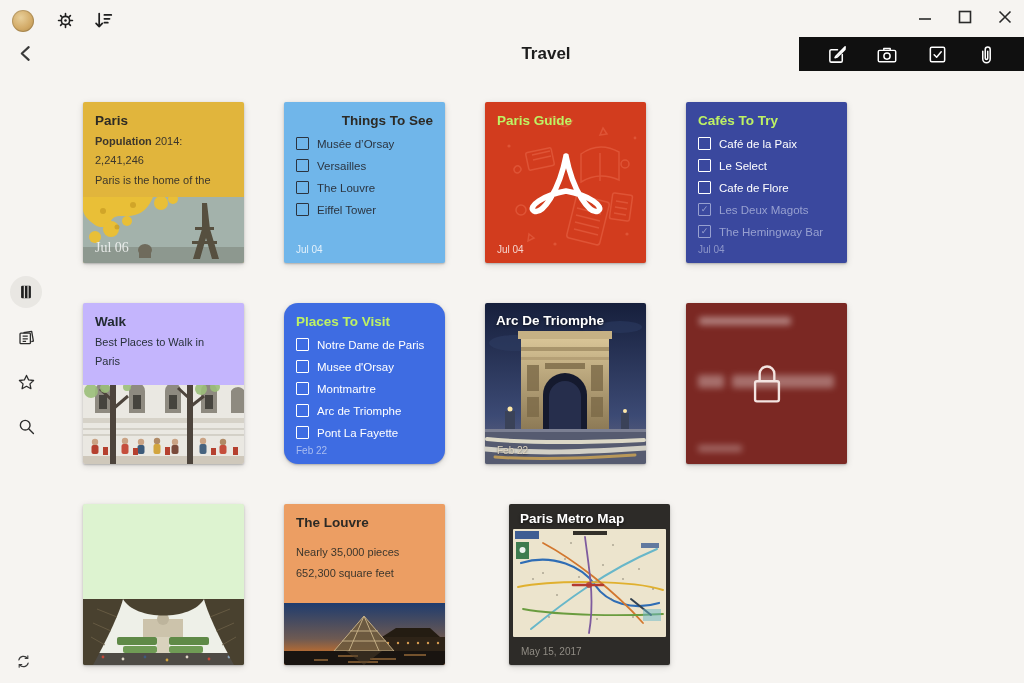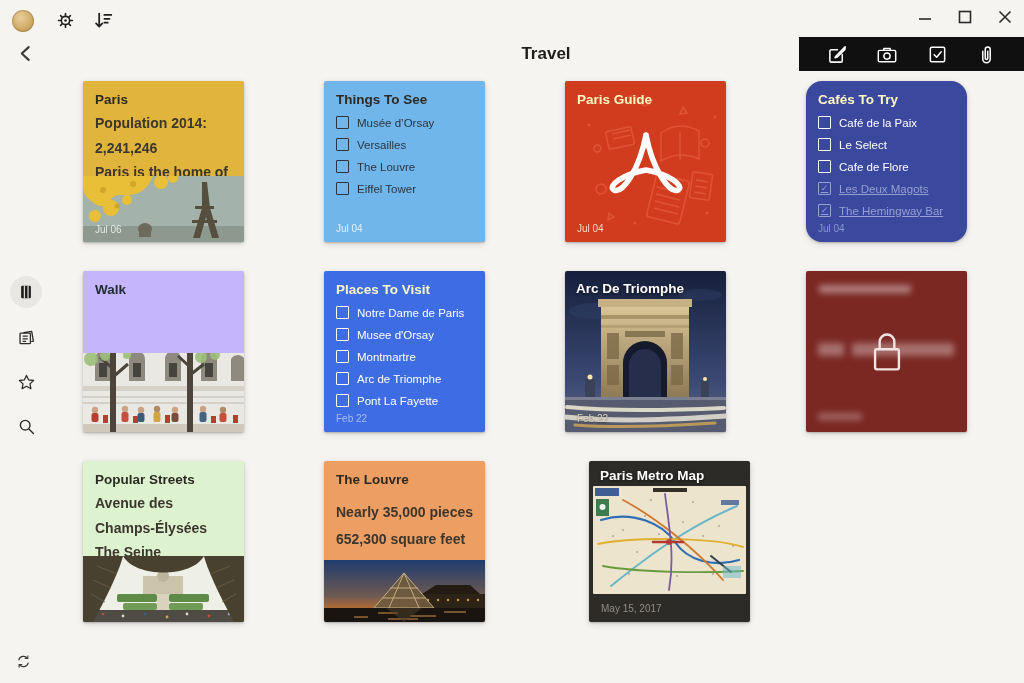--- a/index.html
+++ b/index.html
@@ -20,47 +20,47 @@
   .page-title{position:absolute;top:44px;left:16px;width:100%;box-sizing:border-box;padding-left:36px;
     text-align:center;font-size:17px;font-weight:bold;color:#1d1d1d;}
   .toolbar{position:absolute;top:37px;right:0;width:225px;height:34px;background:#101010;
     display:flex;align-items:center;justify-content:space-evenly;}
   .toolbar .tbtn{cursor:pointer;display:flex;}
   
   .side{position:absolute;cursor:pointer;}
   .side-active{position:absolute;left:10px;top:276px;width:32px;height:32px;border-radius:50%;
     background:#e9e7e3;display:flex;align-items:center;justify-content:center;cursor:pointer;}
   
-  .grid{position:absolute;left:83px;top:81px;display:grid;
-    grid-template-columns:repeat(4,161px);grid-auto-rows:161px;column-gap:80px;row-gap:29px;}
+  .grid{position:absolute;left:83px;top:102px;display:grid;
+    grid-template-columns:repeat(4,161px);grid-auto-rows:161px;column-gap:80px;row-gap:29px;gap:40px;}
   .card{position:relative;width:161px;height:161px;border-radius:2px;overflow:hidden;cursor:pointer;
     box-shadow:0 1px 2px rgba(0,0,0,.22), 0 2px 7px rgba(0,0,0,.13);}
   .pad{padding:11px 12px 0 12px;}
   .ctitle{font-size:13.5px;font-weight:bold;color:#2c2a25;margin-bottom:4px;}
-  .ctitle.light{color:#fef9c3;}
-  .bline{font-size:14px;color:#3c362c;line-height:1.75;font-weight:bold;}
+  .ctitle.light{color:#bef264;}
+  .bline{font-size:11px;color:#3c362c;line-height:1.75;}
   .cdate{position:absolute;left:12px;bottom:8px;font-size:10px;}
   .photo{position:absolute;left:0;right:0;bottom:0;}
   
   .row{display:flex;align-items:center;gap:8px;margin:9px 0;font-size:11.5px;}
   .cb{width:11px;height:11px;border:1.5px solid currentColor;border-radius:1px;flex:0 0 auto;
     display:flex;align-items:center;justify-content:center;font-size:9px;line-height:1;}
   .row[data-checked="true"] .cb::after{content:"\2713";}
-  .card-things{color:#2b3440;}
+  .card-things{color:#2b3440;text-align:right;}
   .card-things .cdate{color:rgba(255,255,255,.8);}
   .card-cafes{color:#ffffff;}
-  .card-cafes .row[data-checked="true"]{color:#97a0d0;text-decoration:underline;}
+  .card-cafes .row[data-checked="true"]{color:#97a0d0;}
   .card-cafes .cdate{color:#8d96c9;}
-  .card-places{color:#ffffff;}
+  .card-places{color:#ffffff;border-radius:14px;}
   .card-places .cdate{color:#a9bdf0;}
   .card-guide .cdate{color:rgba(255,255,255,.78);}
   .overlay-title{position:absolute;left:11px;top:10px;font-size:13.5px;font-weight:bold;color:#fff;
     text-shadow:0 1px 3px rgba(0,0,0,.65);}
   .card-arc .cdate{color:#e0d6c2;text-shadow:0 1px 2px rgba(0,0,0,.5);}
-  .img-date{position:absolute;left:12px;bottom:7px;font-size:10px;color:rgba(255,255,255,.78);z-index:2;}
+  .img-date{position:absolute;left:12px;bottom:7px;font-size:14px;color:rgba(255,255,255,.78);z-index:2;font-family:Liberation Serif, serif;}
   
   .blurline{position:absolute;background:rgba(255,255,255,.42);filter:blur(3px);border-radius:2px;}
   .lock-wrap{position:absolute;left:50%;top:50%;transform:translate(-50%,-52%);}
   
   .card-metro .cdate{color:#908c84;}
   .metro-img{position:absolute;left:4px;top:25px;}
 </style>
 </head>
 <body>
 
@@ -254,21 +254,21 @@
         </g>
         <path d="M81 54C74 90 57 113 49 109c-7-4 9-16 32-20 23 4 39 16 32 20-8 4-25-19-32-55" stroke="#ffffff" stroke-width="5.5" stroke-linecap="round" stroke-linejoin="round"></path>
       </svg>
     </div>
     <div class="pad" style="position:relative;">
       <div class="ctitle light">Paris Guide</div>
     </div>
     <div class="cdate">Jul 04</div>
   </div>
 
-  <div class="card card-cafes" style="background: rgb(58, 72, 158); border-radius: 16px;">
+  <div class="card card-cafes" style="background: rgb(58, 72, 158);">
     <div class="pad">
       <div class="ctitle light">Cafés To Try</div>
       <div class="row" data-checked="false">
           <span class="cb"></span>
           <span>Café de la Paix</span>
         </div>
       <div class="row" data-checked="false">
           <span class="cb"></span>
           <span>Le Select</span>
         </div>
@@ -284,20 +284,21 @@
           <span class="cb"></span>
           <span>The Hemingway Bar</span>
         </div>
     </div>
     <div class="cdate">Jul 04</div>
   </div>
 
   <div class="card" style="background: #c4b5fd;">
     <div class="pad">
       <div class="ctitle" style="color:#232b33;">Walk</div>
+      <div class="bline" style="color:#28313b;">Best Places to Walk in Paris</div>
     </div>
     <div class="photo">
       <svg width="161" height="79" viewBox="0 0 161 79">
         <rect width="161" height="79" fill="#eae8e2"></rect>
         <rect y="33" width="161" height="5" fill="#d6d2c8"></rect>
         <g fill="#7e7a70" opacity=".85">
           <path d="M12 6a8 8 0 0 1 16 0v22H12z"></path>
             <path d="M46 6a8 8 0 0 1 16 0v22H46z"></path>
           <path d="M82 6a8 8 0 0 1 16 0v22H82z"></path>
             <path d="M118 6a8 8 0 0 1 16 0v22h-16z"></path>
@@ -438,25 +439,20 @@
     <div class="blurline" style="left:12px;bottom:12px;width:44px;height:7px;opacity:.7;"></div>
     <div class="lock-wrap">
       <svg width="44" height="48" viewBox="0 0 48 52" fill="none" stroke="#f3e4e1" stroke-width="2.6" stroke-linejoin="round">
         <path d="M16 24v-8a8 8 0 0 1 16 0v8"></path>
         <rect x="11" y="24" width="26" height="22" rx="2"></rect>
       </svg>
     </div>
   </div>
 
   <div class="card" style="background: rgb(221, 243, 208);">
-    <div class="pad">
-      <div class="ctitle">Popular Streets</div>
-      <div class="bline">Avenue des Champs-Élysées</div>
-      <div class="bline">The Seine</div>
-    </div>
     <div class="photo">
       <svg width="161" height="66" viewBox="0 0 161 66">
         <rect width="161" height="66" fill="#eef0e8"></rect>
         <rect x="60" y="20" width="40" height="18" fill="#ccc3ab"></rect>
         <circle cx="80" cy="20" r="6" fill="#bdb49c"></circle>
         <g fill="#5f8a47">
           <rect x="34" y="38" width="40" height="8" rx="2"></rect>
             <rect x="86" y="38" width="40" height="8" rx="2"></rect>
           <rect x="40" y="47" width="34" height="7" rx="2" fill="#6f9b55"></rect>
             <rect x="86" y="47" width="34" height="7" rx="2" fill="#6f9b55"></rect>

